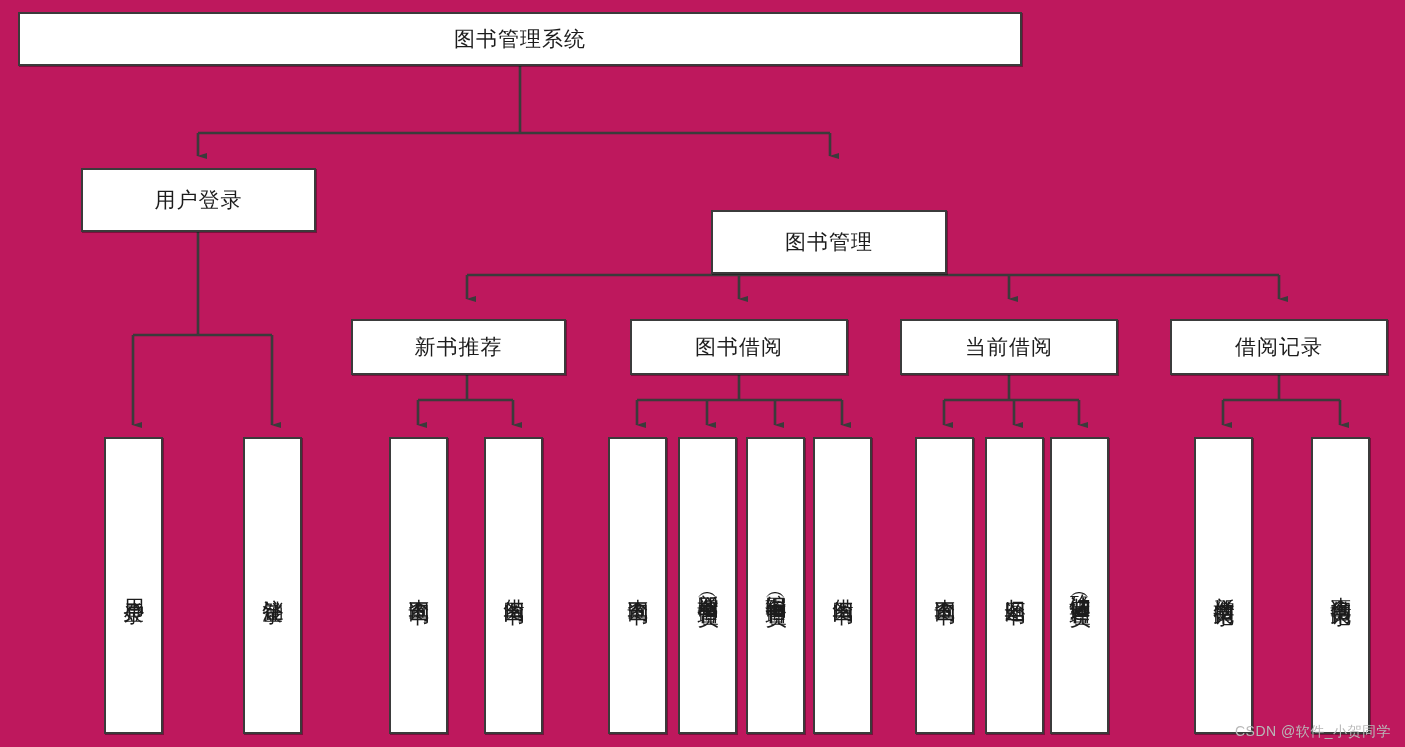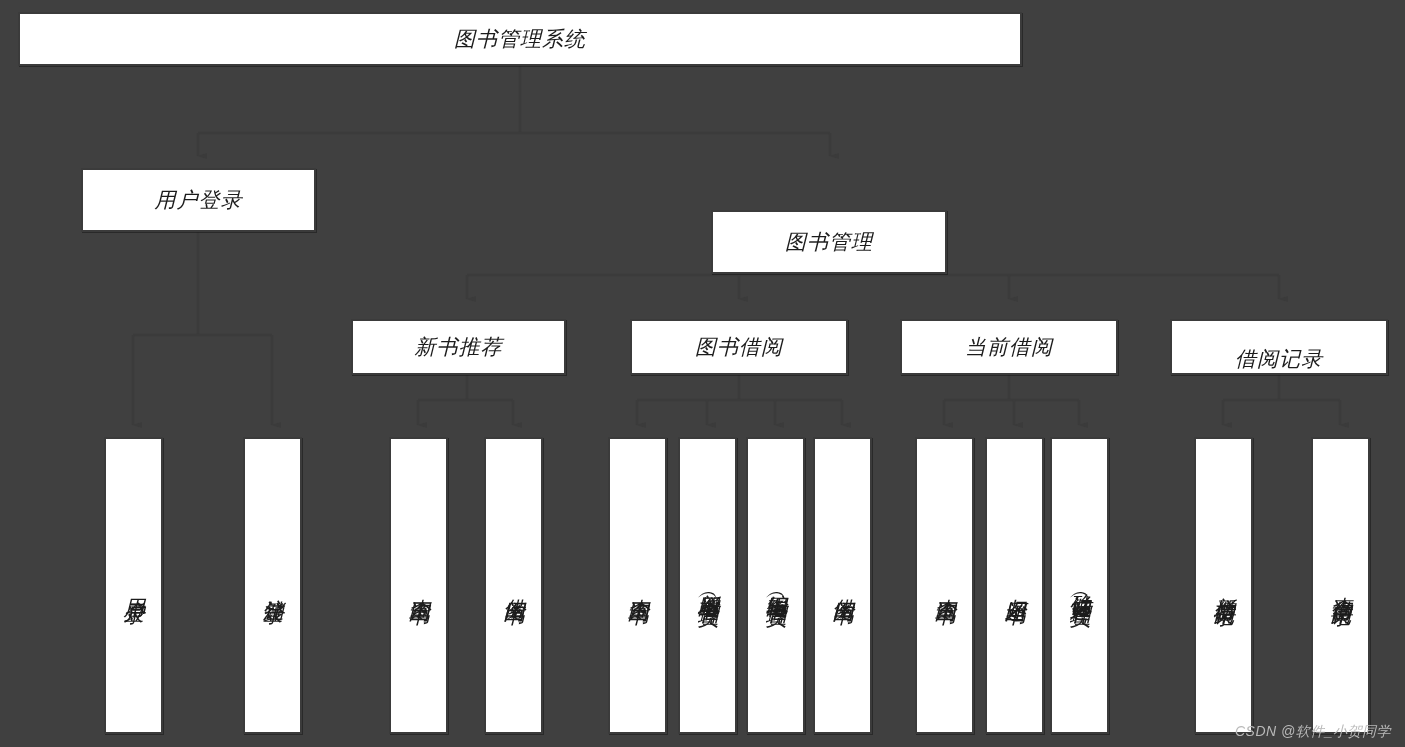--- a/index.html
+++ b/index.html
@@ -7,23 +7,22 @@
     padding: 0;
     background: #ffffff;
   }
   body {
     font-family: "Liberation Sans", "DejaVu Sans", sans-serif;
   }
   #canvas {
     position: relative;
     width: 1405px;
     height: 747px;
-    background: #404040;
+    background: #be185d;
     overflow: hidden;
-    font-style: italic;
   }
   svg#wires {
     position: absolute;
     left: 0;
     top: 0;
     width: 1405px;
     height: 747px;
     pointer-events: none;
   }
   .node {
@@ -134,21 +133,21 @@
 
   <div class="node horiz" style="left:344px; top:319px; width:215px; height:56px;margin-left:7px;">
     <span>新书推荐</span>
   </div>
   <div class="node horiz" style="left:900px; top:319px; width:218px; height:56px;">
     <span>当前借阅</span>
   </div>
   <div class="node horiz" style="left:630px; top:319px; width:218px; height:56px;">
     <span>图书借阅</span>
   </div>
-  <div class="node horiz" style="left:1170px; top:319px; width:218px; height:56px;align-items:flex-end;">
+  <div class="node horiz" style="left:1170px; top:319px; width:218px; height:56px;">
     <span>借阅记录</span>
   </div>
 
   <div class="node vert" style="left:104px; top:437px; width:59px; height:297px;">
     <span class="vtxt">用户登录</span>
   </div>
   <div class="node vert" style="left:243px; top:437px; width:59px; height:297px;">
     <span class="vtxt">注销登录</span>
   </div>
 

